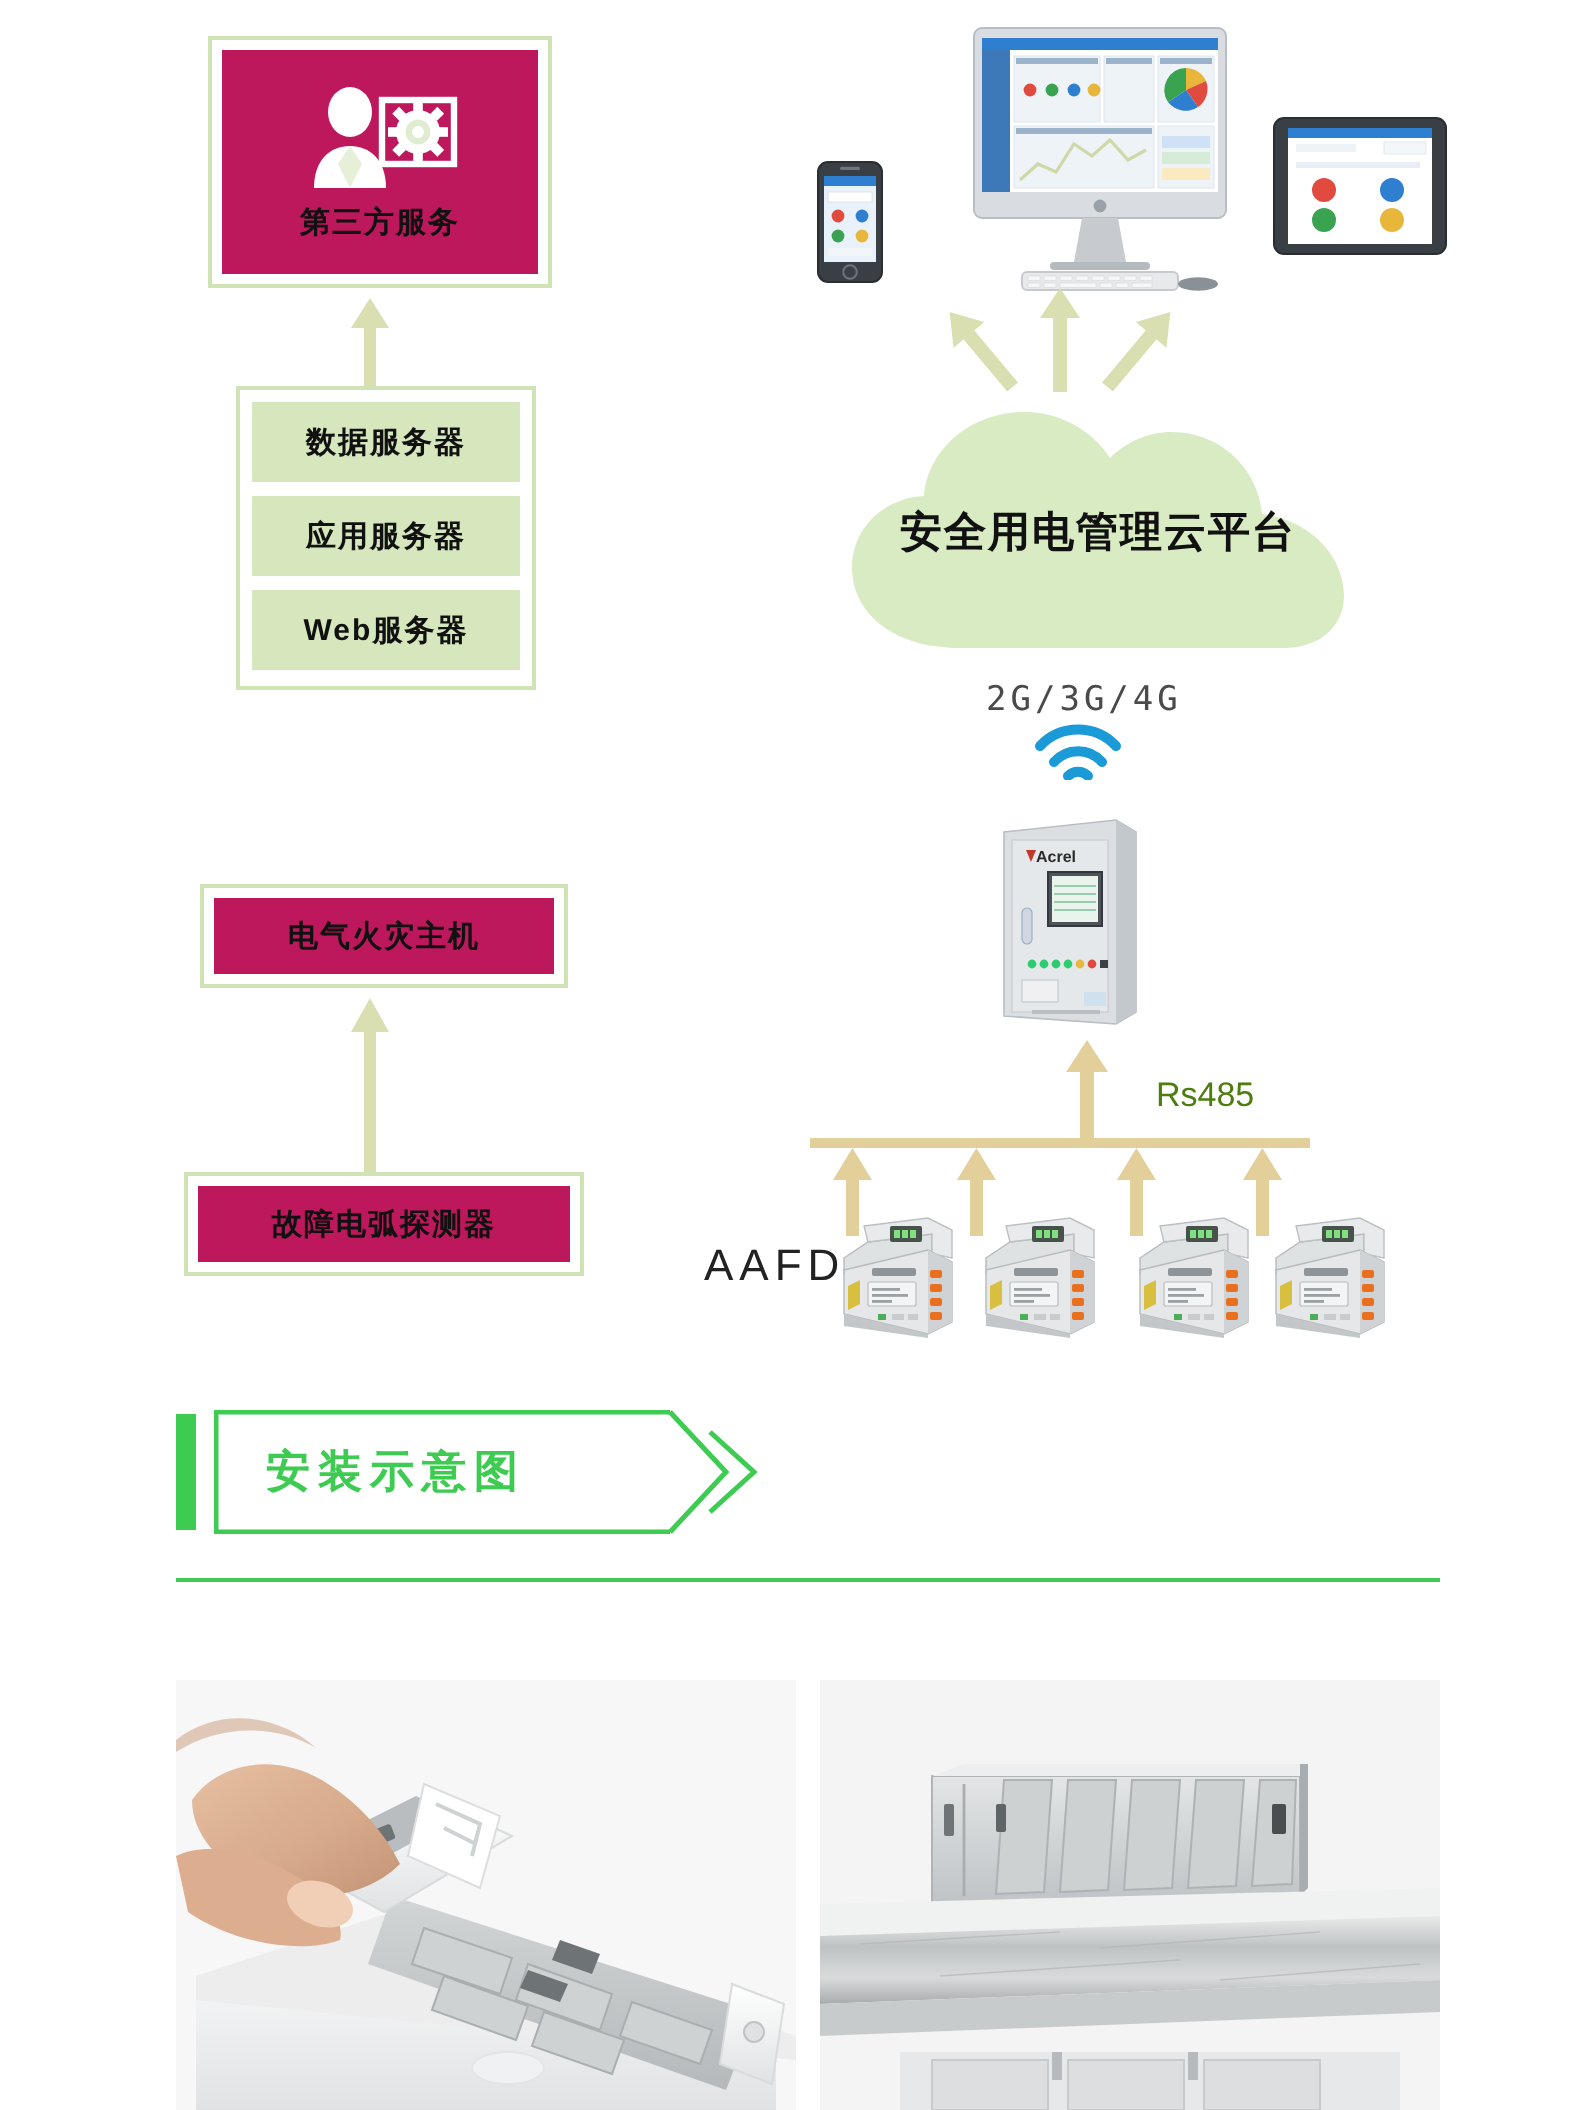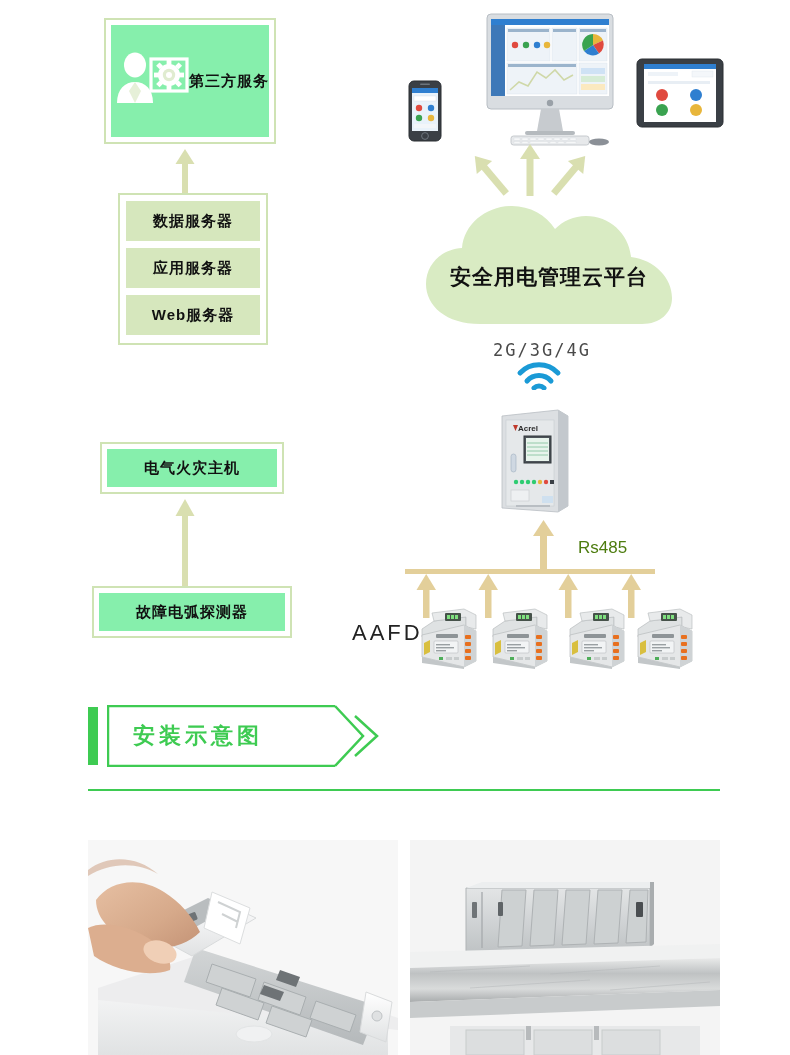--- a/index.html
+++ b/index.html
@@ -3,33 +3,33 @@
 <meta charset="utf-8">
 <style>
   html,body{margin:0;padding:0;background:#ffffff;}
   body{width:790px;height:1055px;position:relative;overflow:hidden;
        font-family:"Liberation Sans","DejaVu Sans",sans-serif;color:#1a1a1a;}
   .abs{position:absolute;}
 
   
   .gbox{position:absolute;box-sizing:border-box;border:2px solid #cfe3b4;background:#ffffff;
         display:flex;align-items:center;justify-content:center;}
-  .gbox-inner{position:absolute;left:5px;right:5px;top:5px;bottom:5px;background:#86efac;
-        display:flex;flex-direction:row;align-items:center;justify-content:center;}
+  .gbox-inner{position:absolute;left:5px;right:5px;top:5px;bottom:5px;background:#be185d;
+        display:flex;flex-direction:column;align-items:center;justify-content:center;}
   .gbox-label{font-size:15px;font-weight:700;color:#111;letter-spacing:1px;white-space:nowrap;}
 
   
   .stackbox{position:absolute;box-sizing:border-box;border:2px solid #cfe3b4;background:#fff;}
   .stackrow{position:absolute;left:6px;right:6px;height:40px;background:#d6e7bd;
         display:flex;align-items:center;justify-content:center;}
   .stackrow span{font-size:15px;font-weight:700;color:#111;letter-spacing:1px;}
 
   
   .cloud-text{position:absolute;width:100%;text-align:center;font-size:21px;font-weight:700;
-        color:#111;letter-spacing:1px;margin-top:11px;}
+        color:#111;letter-spacing:1px;}
 
   .net-label{position:absolute;font-size:17px;color:#4a4a4a;letter-spacing:2px;
         font-family:"DejaVu Sans Mono","Liberation Mono",monospace;}
 
   .rs485{position:absolute;font-size:17px;color:#4d7c0f;letter-spacing:0px;}
   .aafd{position:absolute;font-size:22px;color:#222;letter-spacing:3px;}
 
   
   #section-banner{position:absolute;left:88px;top:705px;width:300px;height:62px;}
   .banner-bar{position:absolute;left:0;top:2px;width:10px;height:58px;background:#3ecb52;}

